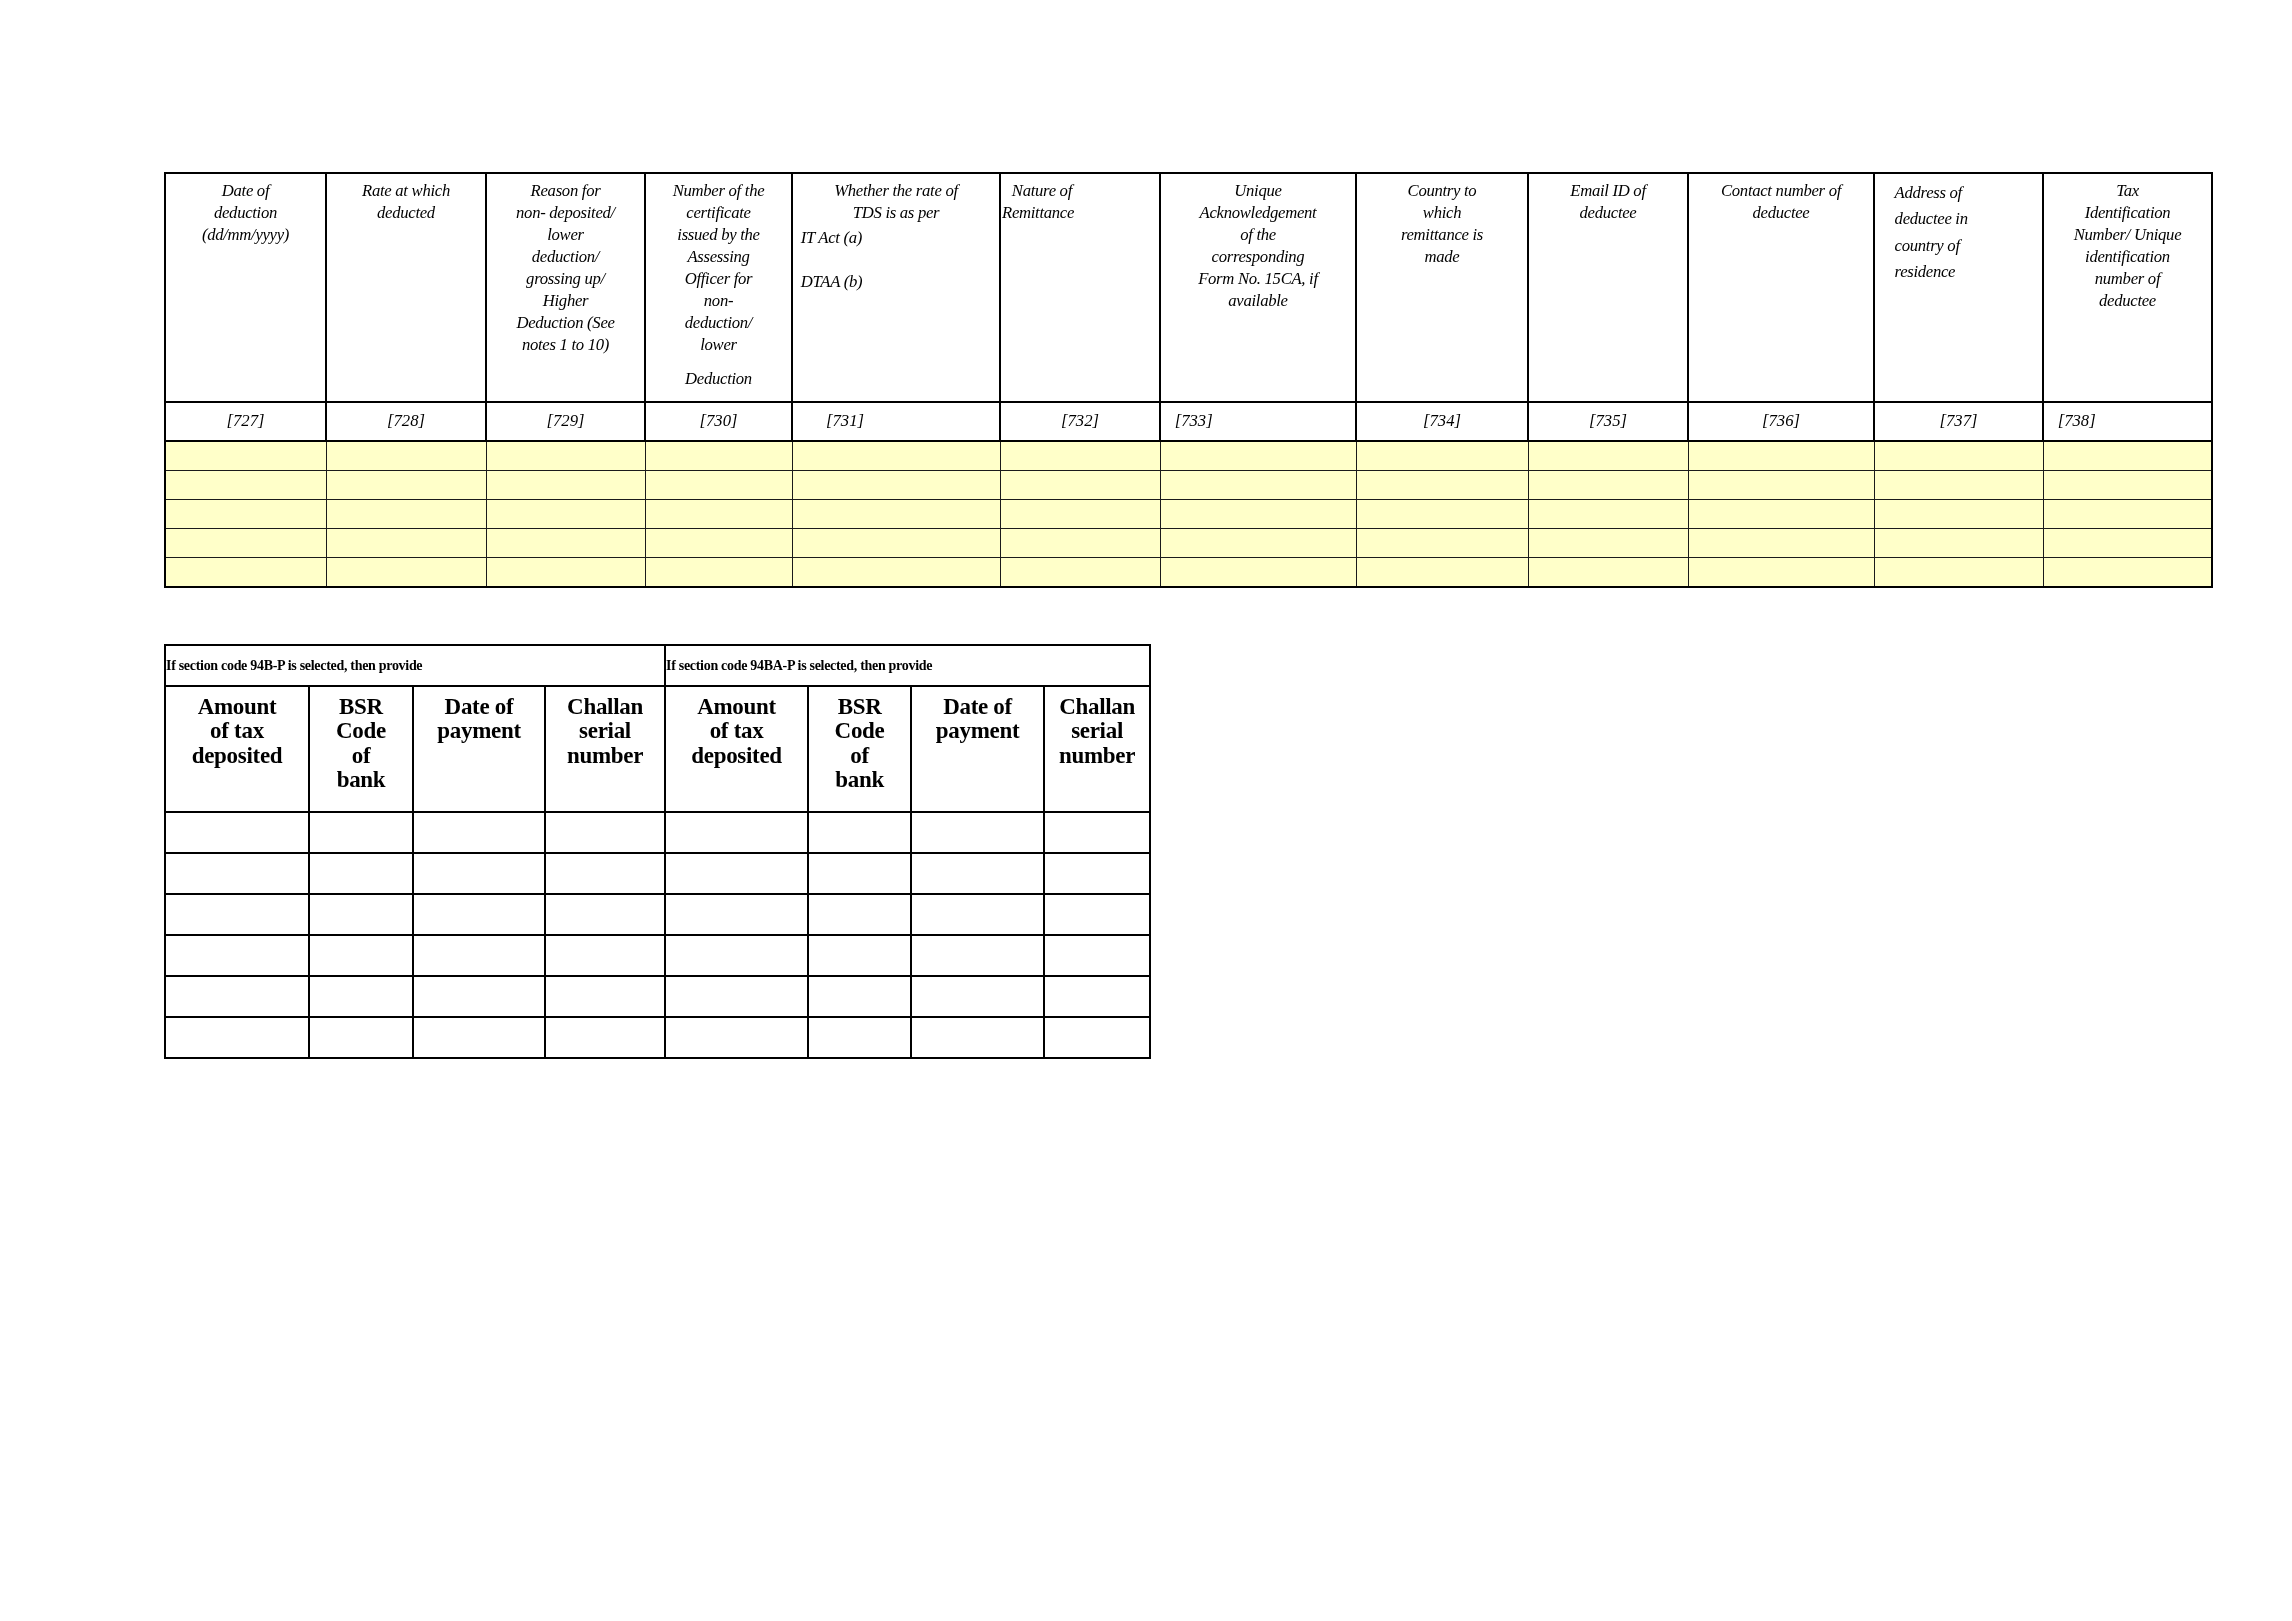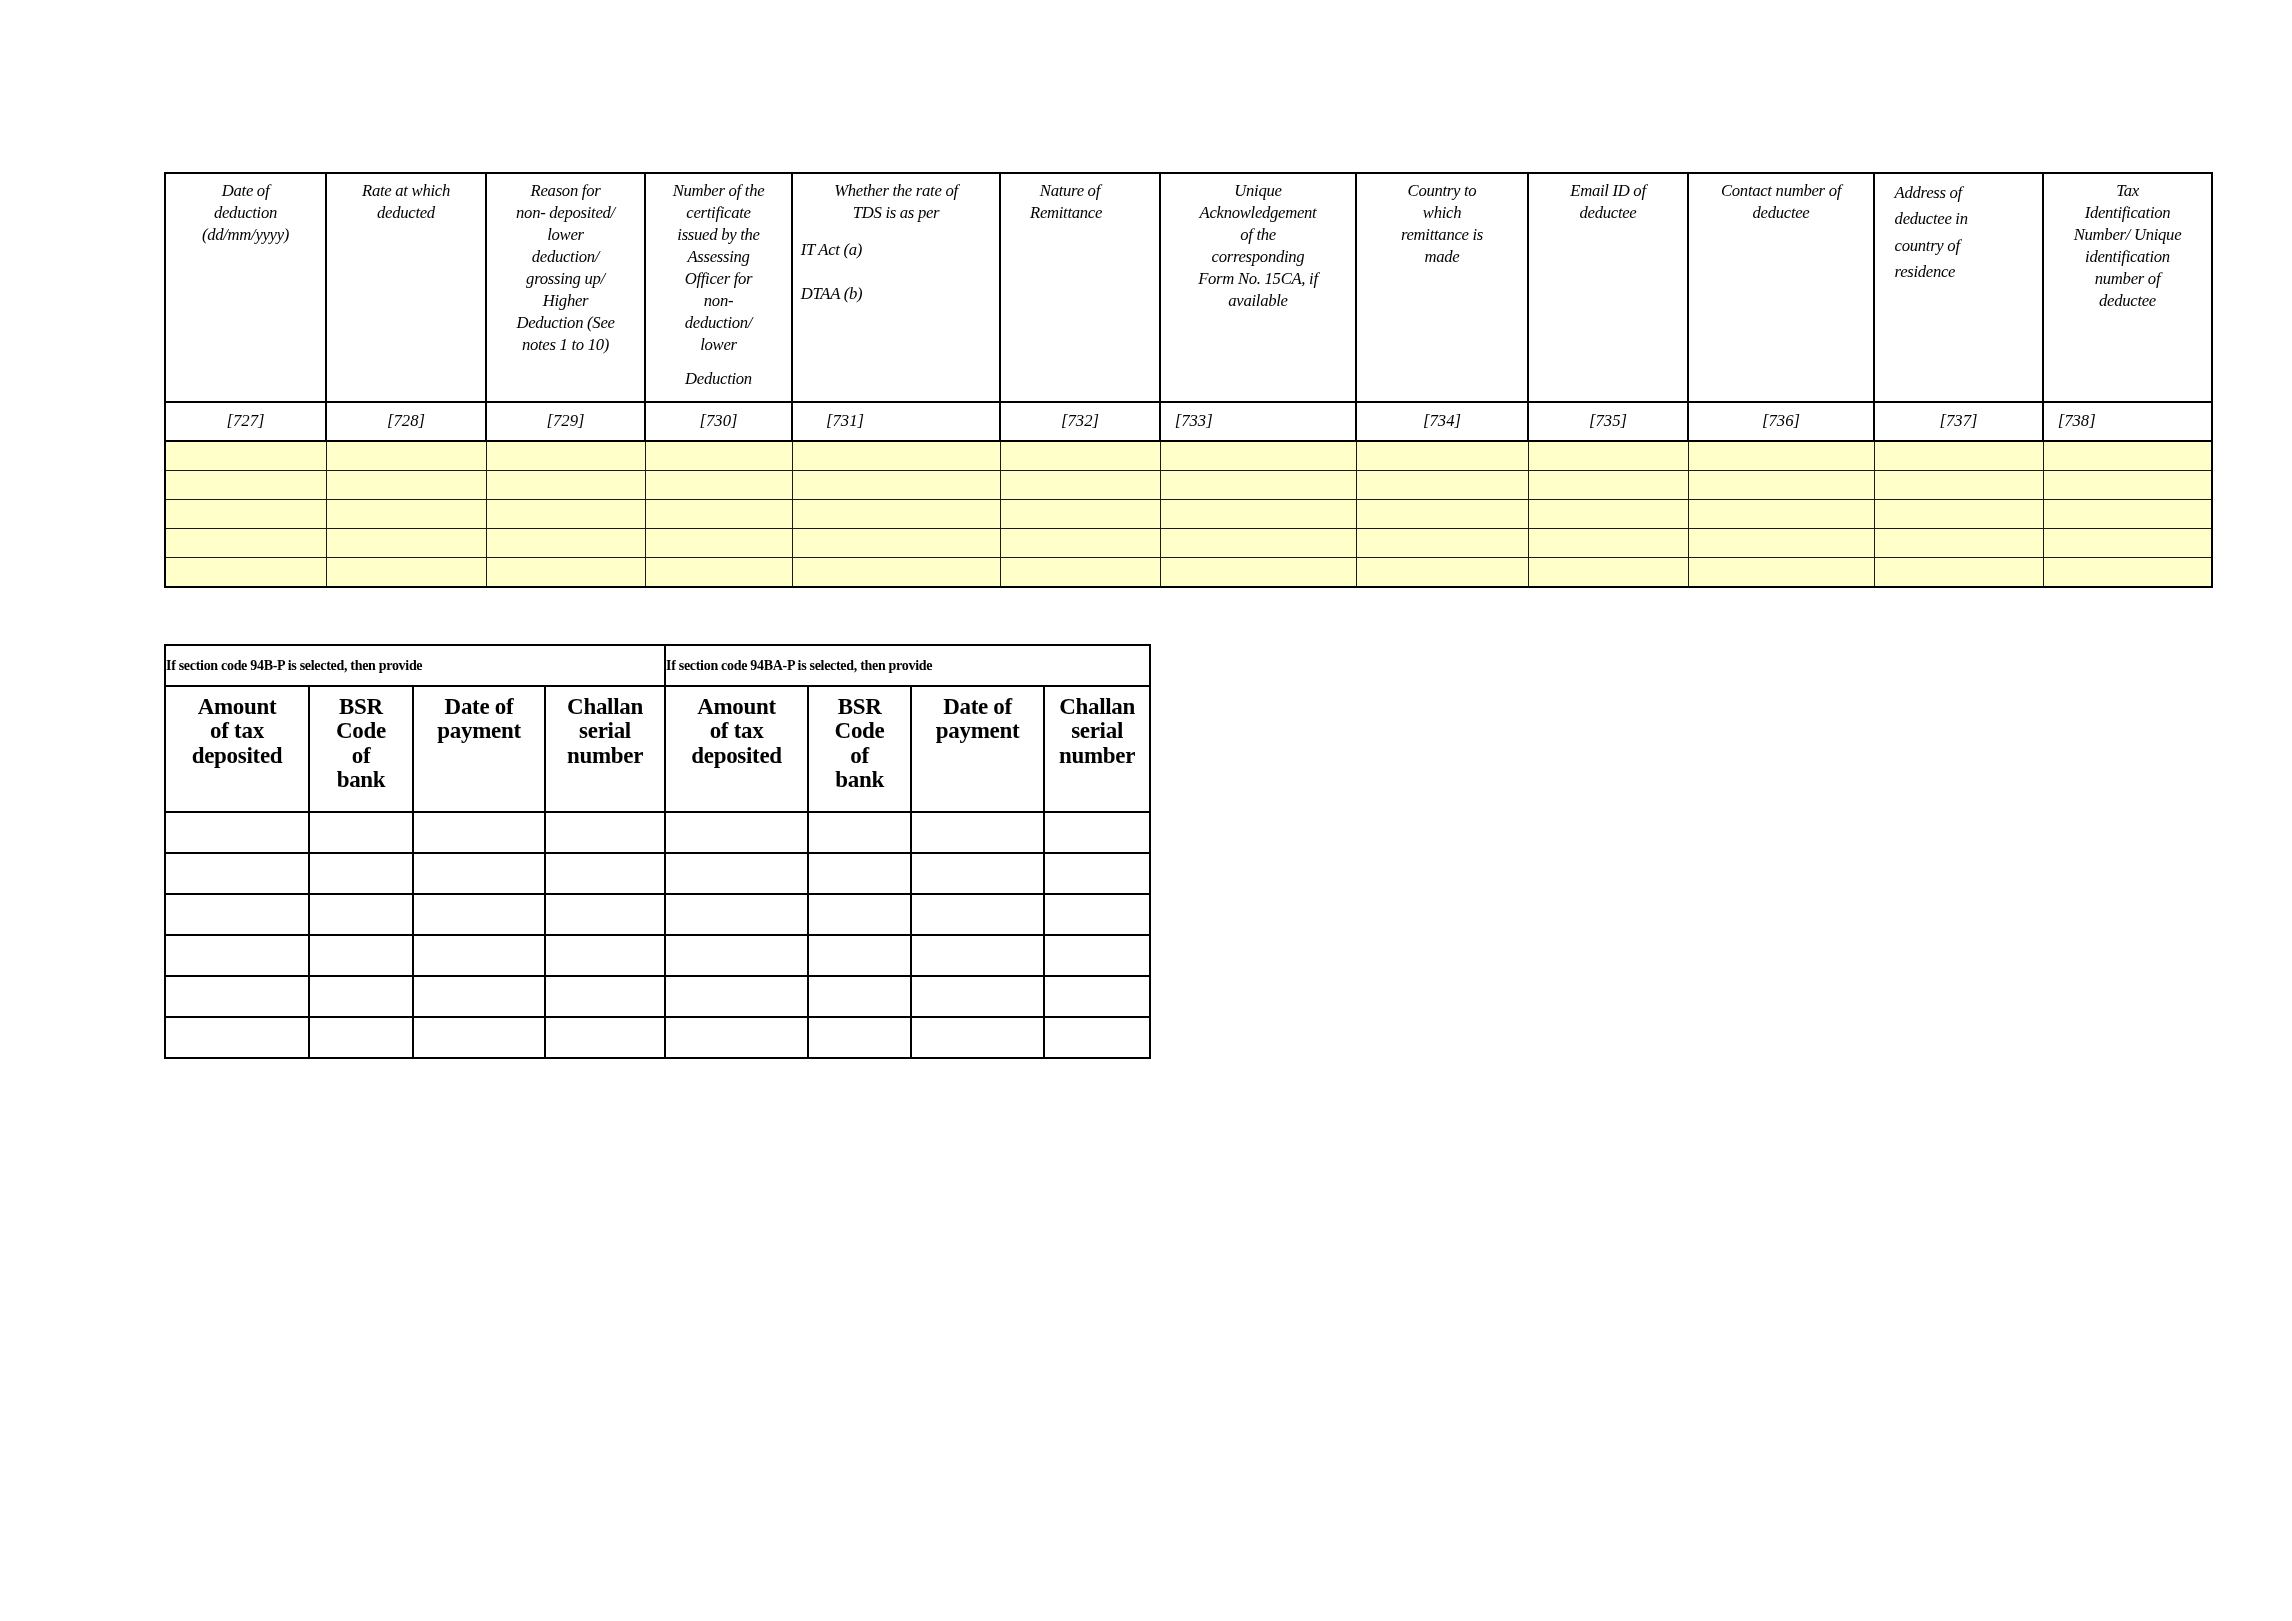--- a/index.html
+++ b/index.html
@@ -78,24 +78,24 @@
       <span>Officer for</span><br>
       <span>non-</span><br>
       <span>deduction/</span><br>
       <span>lower</span>
       <span class="sp"></span>
       <span>Deduction</span>
     </th>
     <th>
       <span>Whether the rate of</span><br>
       <span>TDS is as per</span>
-      <span class="left" style="margin-top:15px;">IT Act (a)</span>
+      <span class="left" style="margin-top:3px;">IT Act (a)</span>
       <span class="left" style="margin-top:22px;">DTAA (b)</span>
     </th>
-    <th style="text-align:left;padding-left:29px;">
+    <th style="text-align:left;padding-left:1px;">
       <span style="padding-left:9.8px;">Nature of</span><br>
       <span>Remittance</span>
     </th>
     <th>
       <span>Unique</span><br>
       <span>Acknowledgement</span><br>
       <span>of the</span><br>
       <span>corresponding</span><br>
       <span>Form No. 15CA, if</span><br>
       <span>available</span>

